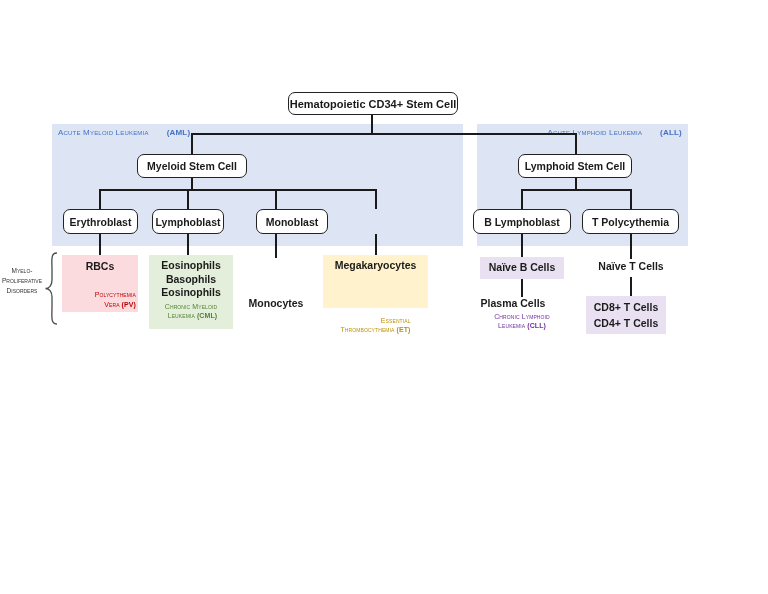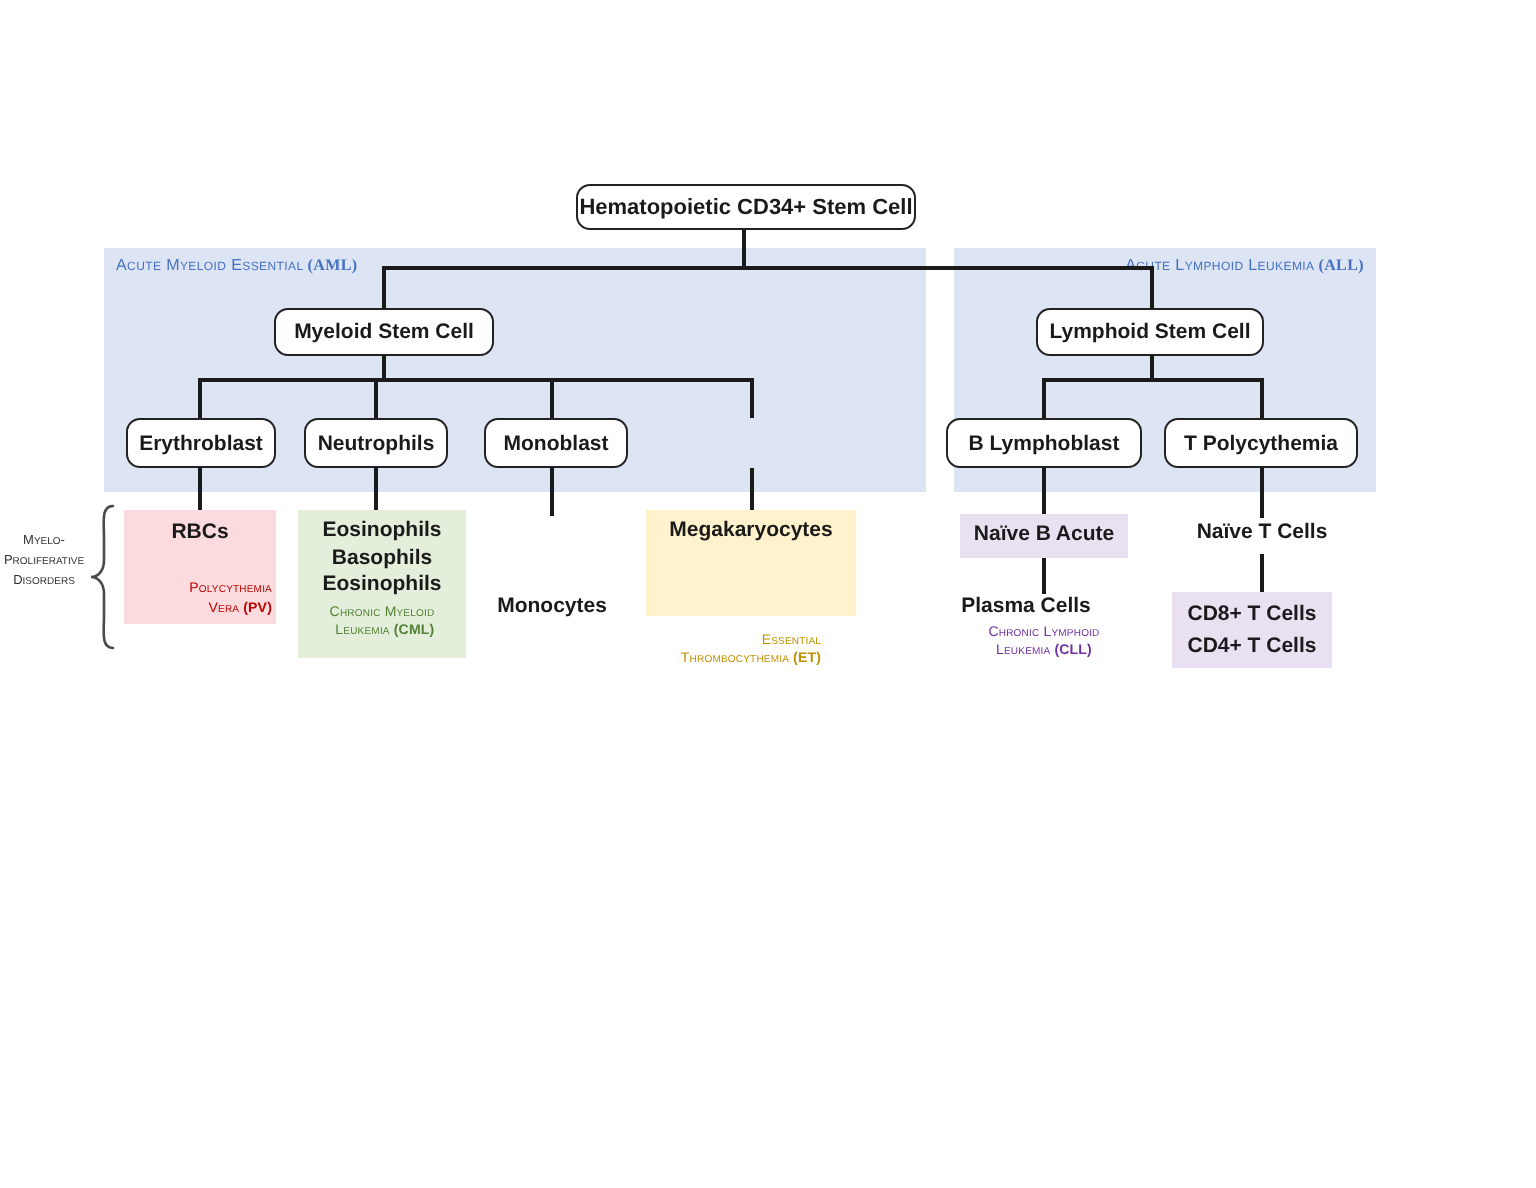--- a/index.html
+++ b/index.html
@@ -5,21 +5,21 @@
   html,body{margin:0;padding:0;background:#ffffff;}
   .canvas{
     position:relative;width:768px;height:594px;background:#ffffff;overflow:hidden;
     font-family:"Liberation Sans",sans-serif;color:#1a1a1a;
   }
   .panel{position:absolute;background:#dde4f3;}
   .panel-header{
     position:absolute;top:4px;font-size:8px;color:#4472c4;
     font-variant:small-caps;letter-spacing:.2px;white-space:nowrap;
   }
-  .panel-header .abbr{font-weight:700;margin-left:2px;font-family:Liberation Serif, serif;}
+  .panel-header .abbr{font-weight:700;margin-left:18px;}
   .node{
     position:absolute;background:#ffffff;border:1.5px solid #222222;border-radius:7px;
     display:flex;align-items:center;justify-content:center;
     font-weight:700;font-size:10.5px;white-space:nowrap;box-sizing:border-box;
   }
   .node.root{font-size:11px;}
   .line{position:absolute;background:#1a1a1a;}
   .obox{
     position:absolute;display:flex;flex-direction:column;align-items:center;
     text-align:right;box-sizing:border-box;
@@ -40,21 +40,21 @@
   }
   .brace{position:absolute;left:44px;top:252px;}
 </style>
 </head>
 <body>
 
 <div class="canvas">
 
   <div class="panel" style="left:52px;top:124px;width:411px;height:122px;">
     <div class="panel-header" style="left:6px;">
-      <span>Acute Myeloid Essential</span><span class="abbr">(AML)</span>
+      <span>Acute Myeloid Leukemia</span><span class="abbr">(AML)</span>
     </div>
   </div>
   <div class="panel" style="left:477px;top:124px;width:211px;height:122px;">
     <div class="panel-header" style="right:6px;">
       <span>Acute Lymphoid Leukemia</span><span class="abbr">(ALL)</span>
     </div>
   </div>
 
   <div class="line" style="left:371px;top:114px;width:2px;height:20px;"></div>
   <div class="line" style="left:191px;top:133px;width:386px;height:2px;"></div>
@@ -85,23 +85,23 @@
   <div class="node" style="left:137px;top:154px;width:110px;height:24px;">
     <span>Myeloid Stem Cell</span>
   </div>
   <div class="node" style="left:518px;top:154px;width:114px;height:24px;">
     <span>Lymphoid Stem Cell</span>
   </div>
   <div class="node" style="left:63px;top:209px;width:75px;height:25px;">
     <span>Erythroblast</span>
   </div>
   <div class="node" style="left:152px;top:209px;width:72px;height:25px;">
-    <span>Neutrophils</span>
+    <span>Lymphoblast</span>
   </div>
-  <div class="node" style="left:242px;top:209px;width:72px;height:25px;">
+  <div class="node" style="left:256px;top:209px;width:72px;height:25px;">
     <span>Monoblast</span>
   </div>
   <div class="node" style="left:473px;top:209px;width:98px;height:25px;">
     <span>B Lymphoblast</span>
   </div>
   <div class="node" style="left:582px;top:209px;width:97px;height:25px;">
     <span>T Polycythemia</span>
   </div>
 
   <div class="obox" style="left:62px;top:255px;width:76px;height:57px;background:#fcdbde;justify-content:space-between;padding:5px 2px 3px 2px;">
@@ -125,21 +125,21 @@
 
   <div class="obox" style="left:323px;top:255px;width:105px;height:53px;background:#fff2cc;padding-top:4px;gap:36px;">
     <div class="otitle">Megakaryocytes</div>
     <div class="disease gold" style="margin-top:7px;">
       <span>Essential</span><br>
       <span>Thrombocythemia</span><span class="abbr">(ET)</span>
     </div>
   </div>
 
   <div class="obox" style="left:480px;top:257px;width:84px;height:22px;background:#e9e1f2;justify-content:center;">
-    <div class="otitle">Naïve B Acute</div>
+    <div class="otitle">Naïve B Cells</div>
   </div>
 
   <div class="plain-label" style="left:593px;top:260px;width:76px;">Naïve T Cells</div>
 
   <div class="plain-label" style="left:469px;top:297px;width:88px;">Plasma Cells</div>
   <div class="disease purple" style="position:absolute;left:470px;top:312px;width:104px;text-align:center;">
     <span>Chronic Lymphoid</span><br>
     <span>Leukemia</span><span class="abbr">(CLL)</span>
   </div>
 

